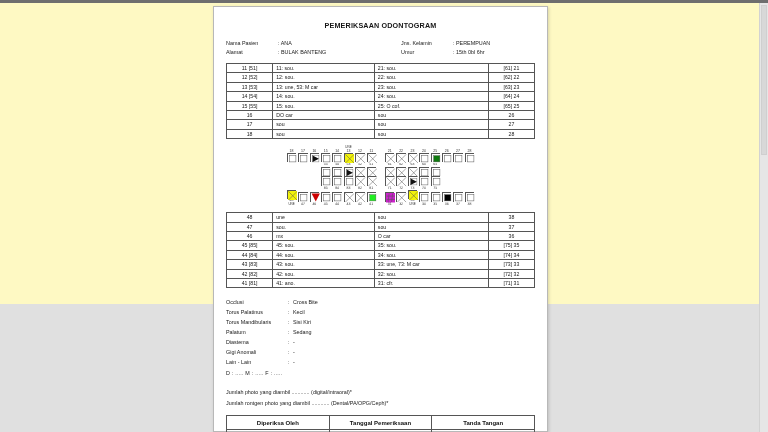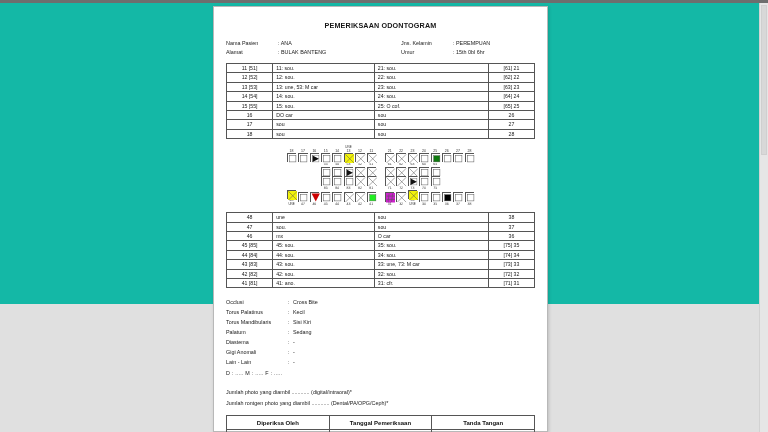--- a/index.html
+++ b/index.html
@@ -3,21 +3,21 @@
 <meta charset="utf-8">
 <style>
   * { box-sizing: border-box; }
   html, body {
     margin: 0; padding: 0;
     width: 768px; height: 432px;
     overflow: hidden;
     background: #e0e0e0;
     font-family: "Liberation Sans", sans-serif;
   }
-  #app { position: relative; width: 768px; height: 304px; background: #14b8a6; }
+  #app { position: relative; width: 768px; height: 304px; background: #fef9c3; }
   #topbar { position: absolute; top: 0; left: 0; width: 768px; height: 3px; background: #6e6e6e; }
   #scrollbar-track {
     position: absolute; top: 3px; right: 0; width: 9px; height: 429px;
     background: #e6e6e6; border-left: 1px solid #d2d2d2;
   }
   #scrollbar-thumb {
     position: absolute; top: 2px; left: 1px; width: 6px; height: 150px;
     background: #d8d8d8; border: 1px solid #cfcfcf;
   }
   

